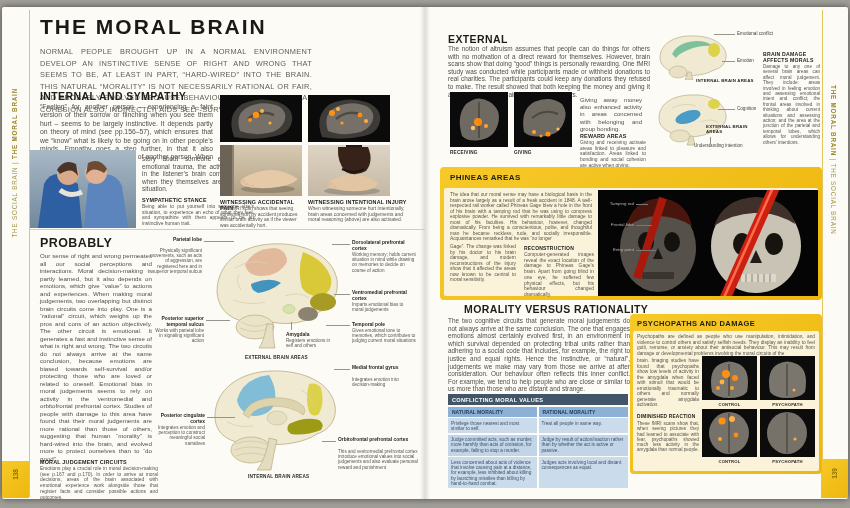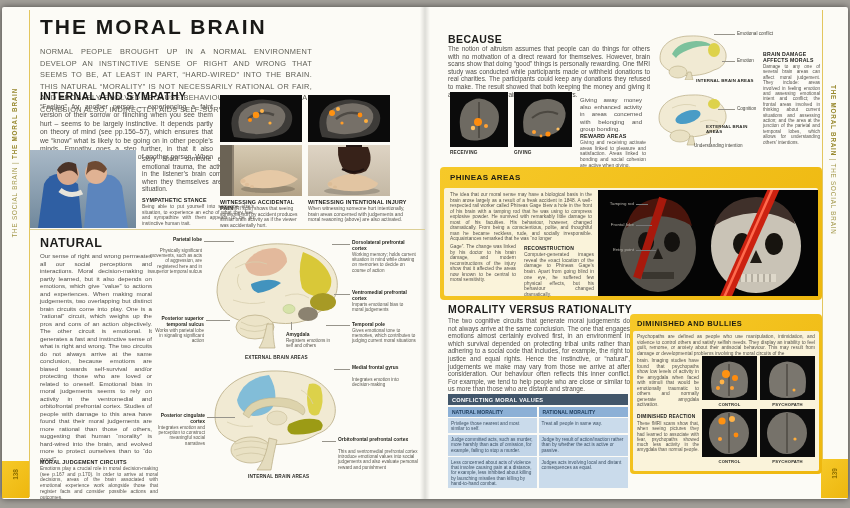--- a/index.html
+++ b/index.html
@@ -149,21 +149,21 @@
     <path d="M34,24 Q46,30 56,24" stroke="#1f1210" stroke-width="2" fill="none"></path>
   </svg>
 </div>
 <div class="abs ct" style="left:220px;top:199px;width:86px">WITNESSING ACCIDENTAL PAIN</div>
 <div class="abs cb" style="left:220px;top:206px;width:84px">This fMRI scan shows that seeing someone hurt by accident produces similar brain activity as if the viewer was accidentally hurt.</div>
 <div class="abs ct" style="left:308px;top:199px;width:100px">WITNESSING INTENTIONAL INJURY</div>
 <div class="abs cb" style="left:308px;top:206px;width:100px">When witnessing someone hurt intentionally, brain areas concerned with judgements and moral reasoning (above) are also activated.</div>
 
 <div class="rule" style="left:30px;top:229px;width:395px"></div>
 
-<div class="abs h2" style="left:40px;top:236px;font-size:12.5px">NATURAL</div>
+<div class="abs h2" style="left:40px;top:236px;font-size:12.5px">PROBABLY</div>
 <div class="abs bd3 j" style="left:40px;top:252px;width:112px;font-size:6.2px;line-height:7.5px">Our sense of right and wrong permeates all our social perceptions and interactions. Moral decision-making is partly learned, but it also depends on emotions, which give “value” to actions and experiences. When making moral judgements, two overlapping but distinct brain circuits come into play. One is a “rational” circuit, which weighs up the pros and cons of an action objectively. The other circuit is emotional. It generates a fast and instinctive sense of what is right and wrong. The two circuits do not always arrive at the same conclusion, because emotions are biased towards self-survival and/or protecting those who are loved or related to oneself. Emotional bias in moral judgements seems to rely on activity in the ventromedial and orbitofrontal prefrontal cortex. Studies of people with damage to this area have found that their moral judgements are more rational than those of others, suggesting that human “morality” is hard-wired into the brain, and evolved more to protect ourselves than to “do good”.</div>
 <div class="abs ct" style="left:40px;top:459px">MORAL JUDGEMENT CIRCUITS</div>
 <div class="abs cb j" style="left:40px;top:466px;width:118px">Emotions play a crucial role in moral decision-making (see p.167 and p.170). In order to arrive at moral decisions, areas of the brain associated with emotional experience work alongside those that register facts and consider possible actions and outcomes.</div>
 
 <div class="ph" style="left:205px;top:234px;width:142px;height:120px">
   <svg viewBox="0 0 142 118" width="142" height="118">
     <path d="M12,58 C12,30 34,12 66,10 C100,8 128,22 132,46 C134,62 126,72 114,78 C104,88 86,92 66,88 C38,92 14,84 12,58Z" fill="#f1ead3" stroke="#b7ab83" stroke-width=".8"></path>
     <path d="M40,30 Q50,14 70,14 Q82,16 82,28 Q74,42 56,42 Q42,42 40,30Z" fill="#e3b99c"></path>
     <path d="M98,18 Q120,26 126,44 Q128,56 118,62 Q104,64 97,54 Q92,36 98,18Z" fill="#d9c838"></path>
     <ellipse cx="118" cy="68" rx="13" ry="9" fill="#a79a25"></ellipse>
@@ -216,21 +216,21 @@
 <div class="ln" style="left:204px;top:241px;width:30px"></div>
 <div class="ln" style="left:206px;top:320px;width:24px"></div>
 <div class="ln" style="left:332px;top:244px;width:18px"></div>
 <div class="ln" style="left:334px;top:294px;width:16px"></div>
 <div class="ln" style="left:326px;top:325px;width:24px"></div>
 <div class="ln" style="left:291px;top:322px;width:1px;height:8px"></div>
 <div class="ln" style="left:207px;top:417px;width:28px"></div>
 <div class="ln" style="left:334px;top:369px;width:16px"></div>
 <div class="ln" style="left:322px;top:441px;width:14px"></div>
 
-<div class="abs h2" style="left:448px;top:33px">BECAUSE</div>
+<div class="abs h2" style="left:448px;top:33px">EXTERNAL</div>
 <div class="abs bd2 j" style="left:448px;top:45px;width:202px">The notion of altruism assumes that people can do things for others with no motivation of a direct reward for themselves. However, brain scans show that doing “good” things is personally rewarding. One fMRI study was conducted while participants made or withheld donations to real charities. The participants could keep any donations they refused to make. The result showed that both keeping the money and giving it away activated the brain’s “reward” pathways.</div>
 <div class="abs bd2 j" style="left:580px;top:97px;width:62px;font-size:6px;line-height:7.2px">Giving away money also enhanced activity in areas concerned with belonging and group bonding.</div>
 <div class="abs ct" style="left:580px;top:133px">REWARD AREAS</div>
 <div class="abs cb j" style="left:580px;top:140px;width:66px">Giving and receiving activate areas linked to pleasure and satisfaction. Areas linked to bonding and social cohesion are active when giving.</div>
 
 <div class="ph" style="left:450px;top:92px;width:58px;height:55px">
   <svg viewBox="0 0 58 55" width="58" height="55">
     <rect width="58" height="55" fill="#0b0b0b"></rect>
     <path d="M12,44 Q6,24 16,12 Q28,2 40,10 Q52,18 48,32 Q44,46 30,48 Q18,50 12,44Z" fill="#6e6a62"></path>
     <path d="M29,10 L29,46" stroke="#4c4841" stroke-width="1.6"></path>
@@ -314,41 +314,41 @@
     <rect x="155" y="-28" width="2.5" height="150" fill="#ff6a4d" transform="rotate(24 158 40)"></rect>
   </svg>
 </div>
 <div class="skl" style="left:600px;top:201px;width:34px">Tamping rod</div>
 <div class="skl" style="left:600px;top:222px;width:34px">Frontal lobe</div>
 <div class="skl" style="left:600px;top:247px;width:34px">Entry point</div>
 <div class="ln" style="left:636px;top:204px;width:12px;background:#777"></div>
 <div class="ln" style="left:636px;top:225px;width:16px;background:#777"></div>
 <div class="ln" style="left:636px;top:250px;width:20px;background:#777"></div>
 
-<div class="abs h2" style="left:448px;top:303px">MORALITY VERSUS RATIONALITY</div>
+<div class="abs h2" style="left:464px;top:303px">MORALITY VERSUS RATIONALITY</div>
 <div class="abs bd2 j" style="left:448px;top:317px;width:182px">The two cognitive circuits that generate moral judgements do not always arrive at the same conclusion. The one that engages emotions almost certainly evolved first, in an environment in which survival depended on protecting tribal units rather than adhering to a social code that includes, for example, the right to justice and equal rights. Hence the instinctive, or “natural”, judgements we make may vary from those we arrive at after consideration. Our behaviour often reflects this inner conflict. For example, we tend to help people who are close or similar to us more than those who are distant and strange.</div>
 
 <div class="tbar" style="left:448px;top:394px;width:180px;height:11px;background:#42566a">
     <div class="tbt">CONFLICTING MORAL VALUES</div>
   </div>
 <div class="tbar" style="left:448px;top:406.5px;width:89px;height:10px;background:#8cb0d6">
     <div class="tch">NATURAL MORALITY</div>
   </div>
 <div class="tbar" style="left:538.5px;top:406.5px;width:89.5px;height:10px;background:#8cb0d6">
     <div class="tch">RATIONAL MORALITY</div>
   </div>
 <div class="tbar tc" style="left:448px;top:418px;width:89px;height:15px;background:#cadbeb">Privilege those nearest and most similar to self.</div>
 <div class="tbar tc" style="left:538.5px;top:418px;width:89.5px;height:15px;background:#cadbeb">Treat all people in same way.</div>
 <div class="tbar tc" style="left:448px;top:434.5px;width:89px;height:21px;background:#c2d5e8">Judge committed acts, such as murder, more harshly than acts of omission, for example, failing to stop a murder.</div>
 <div class="tbar tc" style="left:538.5px;top:434.5px;width:89.5px;height:21px;background:#c2d5e8">Judge by result of action/inaction rather than by whether the act is active or passive.</div>
 <div class="tbar tc" style="left:448px;top:457px;width:89px;height:31px;background:#cadbeb">Less concerned about acts of violence that involve causing pain at a distance, for example, less inhibited about killing by launching missiles than killing by hand-to-hand combat.</div>
 <div class="tbar tc" style="left:538.5px;top:457px;width:89.5px;height:31px;background:#cadbeb">Judges acts involving local and distant consequences as equal.</div>
 
 <div class="goldblock" style="left:630px;top:314px;width:192px;height:160px;border-radius:4px"></div>
-<div class="abs h2" style="left:637px;top:319px;font-size:7.5px;color:#201f12">DIMINISHED AND BULLIES</div>
+<div class="abs h2" style="left:637px;top:319px;font-size:7.5px;color:#201f12">PSYCHOPATHS AND DAMAGE</div>
 <div class="abs" style="left:633px;top:331px;width:186px;height:140px;background:#faf3da;border-radius:2px"></div>
 <div class="abs bx j" style="left:637px;top:334px;width:178px">Psychopaths are defined as people who use manipulation, intimidation, and violence to control others and satisfy selfish needs. They display an inability to feel guilt, remorse, or anxiety about their antisocial behaviour. This may result from damage or developmental problems involving the moral circuits of the</div>
 <div class="abs bx j" style="left:637px;top:358px;width:62px">brain. Imaging studies have found that psychopaths show low levels of activity in the amygdala when faced with stimuli that would be emotionally traumatic to others and normally generate amygdala activation.</div>
 <div class="ph" style="left:702px;top:356px;width:55px;height:44px">
   <svg viewBox="0 0 55 44" width="55" height="44">
     <rect width="55" height="44" fill="#0c0c0c"></rect>
     <path d="M10,36 Q6,14 18,8 Q27,3 37,8 Q49,14 45,36 Q40,42 27,42 Q15,42 10,36Z" fill="#7a766e"></path>
     <path d="M27,8 L27,40" stroke="#4c4841" stroke-width="1.4"></path>
     <circle cx="24" cy="18" r="4" fill="#ff9211"></circle>
       <circle cx="20" cy="26" r="2.4" fill="#ffb347"></circle>

